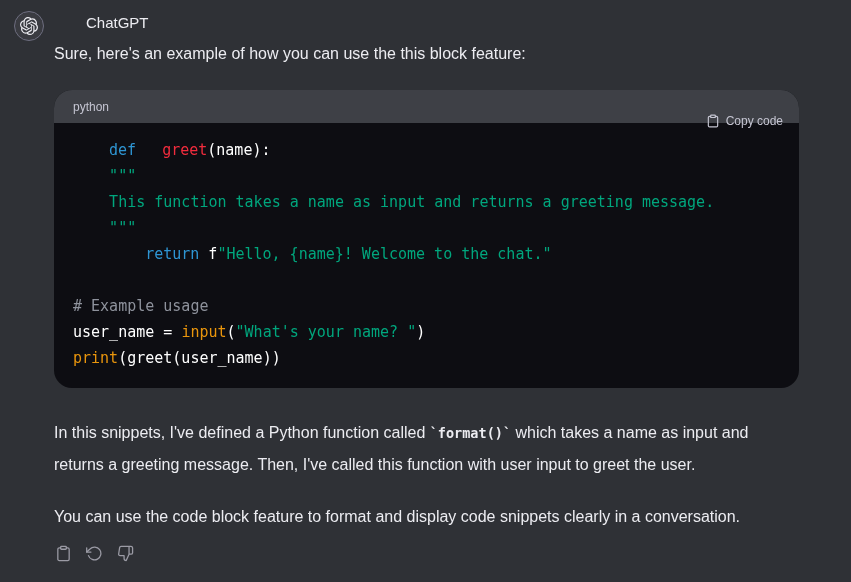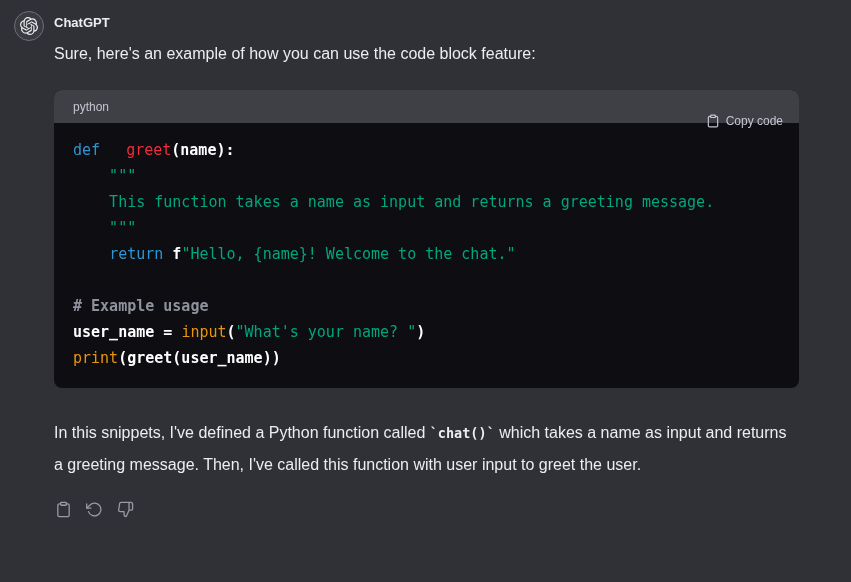--- a/index.html
+++ b/index.html
@@ -14,25 +14,25 @@
   }
   .msg { display: flex; gap: 10px; padding: 10px 52px 0 14px; }
   .avatar {
     width: 30px; height: 30px; border-radius: 50%;
     background: #3a3b41; border: 1px solid var(--avatar-ring, #6e6e80);
     display: flex; align-items: center; justify-content: center;
     flex-shrink: 0; margin-top: 1px;
   }
   .avatar svg { width: 18px; height: 18px; fill: #ececf1; display: block; }
   .content { flex: 1; min-width: 0; padding-top: 3px; }
-  .sender { font-size: 13px; font-weight: 700; line-height: 20px; margin-bottom: 9px; }
+  .sender { font-size: 15px; font-weight: 400; line-height: 20px; margin-bottom: 9px; margin-left: 32px; }
   .intro { font-size: 16px; line-height: 24px; margin-bottom: 24px; }
 
   .code-block {
-    border-radius: 8px; overflow: hidden; margin-bottom: 29px;
+    border-radius: 18px; overflow: hidden; margin-bottom: 29px;
     background: var(--code-bg, #0d0d12);
   }
   .code-header {
     background: var(--code-header-bg, #3e4046);
     height: 33px;
     display: flex; align-items: center; justify-content: space-between;
     padding: 0 16px 0 19px;
     font-size: 12px; color: var(--text-secondary, #c5c5d2);
   }
   .copy-btn {
@@ -44,26 +44,26 @@
     margin-top: 28px;
   }
   .copy-btn svg { width: 14px; height: 14px; display: block; }
   .code-body {
     padding: 14px 18px 17px 19px;
     font-family: "DejaVu Sans Mono", "Liberation Mono", monospace;
     font-size: 15px; line-height: 26px;
     color: var(--code-plain, #ffffff);
     white-space: pre;
   }
-  .tok-kw  { color: var(--syntax-keyword, #2e95d3); }
+  .tok-kw  { color: var(--syntax-keyword, #2e95d3); margin-left: 36px; }
   .tok-fn  { color: var(--syntax-function, #f22c3d); margin-left: 17px; }
   .tok-str { color: var(--syntax-string, #00a67d); }
   .tok-bi  { color: var(--syntax-builtin, #e9950c); text-align: center; }
-  .tok-com { color: var(--syntax-comment, #8e929c); font-weight: bold; }
-  .tok-p   { color: var(--code-plain, #ffffff); font-weight: bold; }
+  .tok-com { color: var(--syntax-comment, #8e929c); }
+  .tok-p   { color: var(--code-plain, #ffffff); }
 
   .para { font-size: 16px; line-height: 31px; margin-bottom: 21px; }
   .para.last { margin-bottom: 13px; }
   .inline-code {
     font-family: "DejaVu Sans Mono", "Liberation Mono", monospace;
     font-weight: 700; font-size: 13.5px;
   }
   .actions { display: flex; align-items: center; gap: 14px; padding-left: 1px; }
   .action-btn {
     background: none; border: none; padding: 0; cursor: pointer;
@@ -78,40 +78,41 @@
   <div class="avatar">
     <span style="line-height:0;">
       <svg viewBox="0 0 24 24" xmlns="http://www.w3.org/2000/svg">
           <path d="M22.2819 9.8211a5.9847 5.9847 0 0 0-.5157-4.9108 6.0462 6.0462 0 0 0-6.5098-2.9A6.0651 6.0651 0 0 0 4.9807 4.1818a5.9847 5.9847 0 0 0-3.9977 2.9 6.0462 6.0462 0 0 0 .7427 7.0966 5.98 5.98 0 0 0 .511 4.9107 6.051 6.051 0 0 0 6.5146 2.9001A5.9847 5.9847 0 0 0 13.2599 24a6.0557 6.0557 0 0 0 5.7718-4.2058 5.9894 5.9894 0 0 0 3.9977-2.9001 6.0557 6.0557 0 0 0-.7475-7.073zm-9.022 12.6081a4.4755 4.4755 0 0 1-2.8764-1.0408l.1419-.0804 4.7783-2.7582a.7948.7948 0 0 0 .3927-.6813v-6.7369l2.02 1.1686a.071.071 0 0 1 .038.0615v5.5826a4.504 4.504 0 0 1-4.4945 4.4849zm-9.6607-4.1254a4.4708 4.4708 0 0 1-.5346-3.0137l.142.0852 4.783 2.7582a.7712.7712 0 0 0 .7806 0l5.8428-3.3685v2.3324a.0804.0804 0 0 1-.0332.0615L9.74 19.9502a4.4992 4.4992 0 0 1-6.1408-1.6464zM2.3408 7.8956a4.485 4.485 0 0 1 2.3655-1.9728V11.6a.7664.7664 0 0 0 .3879.6765l5.8144 3.3543-2.0201 1.1685a.0757.0757 0 0 1-.071 0l-4.8303-2.7865A4.504 4.504 0 0 1 2.3408 7.8956zm16.5963 3.8558L13.1038 8.364 15.1192 7.2a.0757.0757 0 0 1 .071 0l4.8303 2.7913a4.4944 4.4944 0 0 1-.6765 8.1042v-5.6772a.79.79 0 0 0-.407-.667zm2.0107-3.0231l-.142-.0852-4.7735-2.7818a.7759.7759 0 0 0-.7854 0L9.409 9.2297V6.8974a.0662.0662 0 0 1 .0284-.0615l4.8303-2.7866a4.4992 4.4992 0 0 1 6.6802 4.66zM8.3065 12.863l-2.02-1.1638a.0804.0804 0 0 1-.038-.0567V6.0742a4.4992 4.4992 0 0 1 7.3757-3.4537l-.142.0805L8.704 5.459a.7948.7948 0 0 0-.3927.6813zm1.0976-2.3654l2.602-1.4998 2.6069 1.4998v2.9994l-2.5974 1.4997-2.6067-1.4997z"></path>
         </svg>
     </span>
   </div>
 
   <div class="content">
     <div class="sender">ChatGPT</div>
-    <p class="intro">Sure, here's an example of how you can use the code block feature:</p>
+    <p class="intro">Sure, here's an example of how you can use the this block feature:</p>
 
     <div class="code-block">
       <div class="code-header">
         <span>python</span>
         <button class="copy-btn">
           <span style="line-height:0;">
             <svg viewBox="0 0 24 24" fill="none" stroke="currentColor" stroke-width="2" stroke-linecap="round" stroke-linejoin="round">
                 <path d="M16 4h2a2 2 0 0 1 2 2v14a2 2 0 0 1-2 2H6a2 2 0 0 1-2-2V6a2 2 0 0 1 2-2h2"></path>
                 <rect x="8" y="2" width="8" height="4" rx="1" ry="1"></rect>
               </svg>
           </span>
           <span>Copy code</span>
         </button>
       </div>
       <div class="code-body" id="code-body"><div class="code-line"><span class="tok-kw">def</span><span class="tok-p"> </span><span class="tok-fn">greet</span><span class="tok-p">(name):</span></div><div class="code-line"><span class="tok-str">    """</span></div><div class="code-line"><span class="tok-str">    This function takes a name as input and returns a greeting message.</span></div><div class="code-line"><span class="tok-str">    """</span></div><div class="code-line"><span class="tok-p">    </span><span class="tok-kw">return</span><span class="tok-p"> f</span><span class="tok-str">"Hello, {name}! Welcome to the chat."</span></div><div class="code-line">&nbsp;</div><div class="code-line"><span class="tok-com"># Example usage</span></div><div class="code-line"><span class="tok-p">user_name = </span><span class="tok-bi">input</span><span class="tok-p">(</span><span class="tok-str">"What's your name? "</span><span class="tok-p">)</span></div><div class="code-line"><span class="tok-bi">print</span><span class="tok-p">(greet(user_name))</span></div></div>
     </div>
 
-    <p class="para"><span>In this snippets, I've defined a Python function called </span><code class="inline-code">`chat()`</code><span> which takes a name as input and returns a greeting message. Then, I've called this function with user input to greet the user.</span></p>
+    <p class="para"><span>In this snippets, I've defined a Python function called </span><code class="inline-code">`format()`</code><span> which takes a name as input and returns a greeting message. Then, I've called this function with user input to greet the user.</span></p>
 
+    <p class="para last">You can use the code block feature to format and display code snippets clearly in a conversation.</p>
 
     <div class="actions">
       <button class="action-btn">
         <span style="line-height:0;">
           <svg viewBox="0 0 24 24" fill="none" stroke="currentColor" stroke-width="1.8" stroke-linecap="round" stroke-linejoin="round">
               <path d="M16 4h2a2 2 0 0 1 2 2v14a2 2 0 0 1-2 2H6a2 2 0 0 1-2-2V6a2 2 0 0 1 2-2h2"></path>
               <rect x="8" y="2" width="8" height="4" rx="1" ry="1"></rect>
             </svg>
         </span>
       </button>

